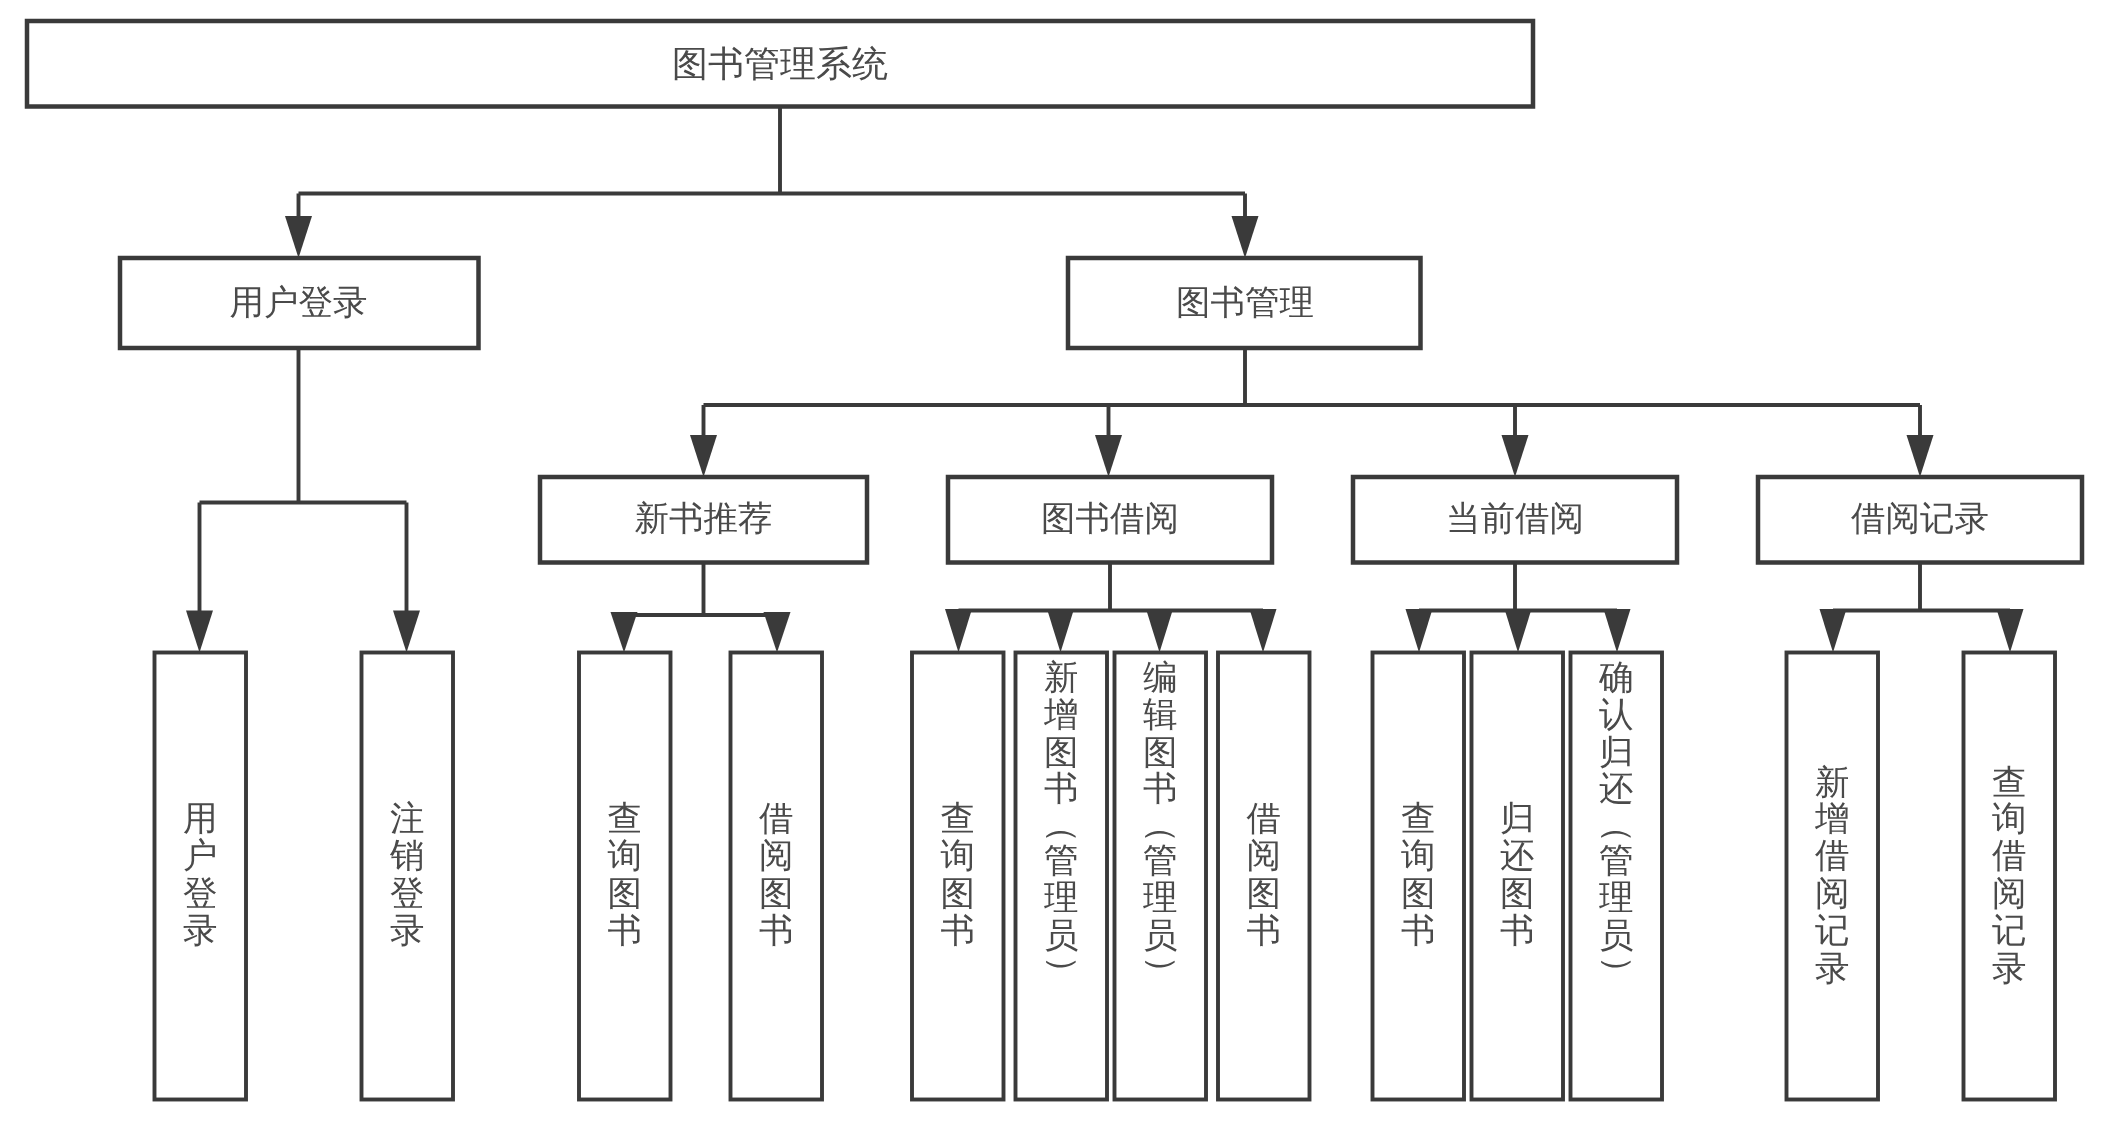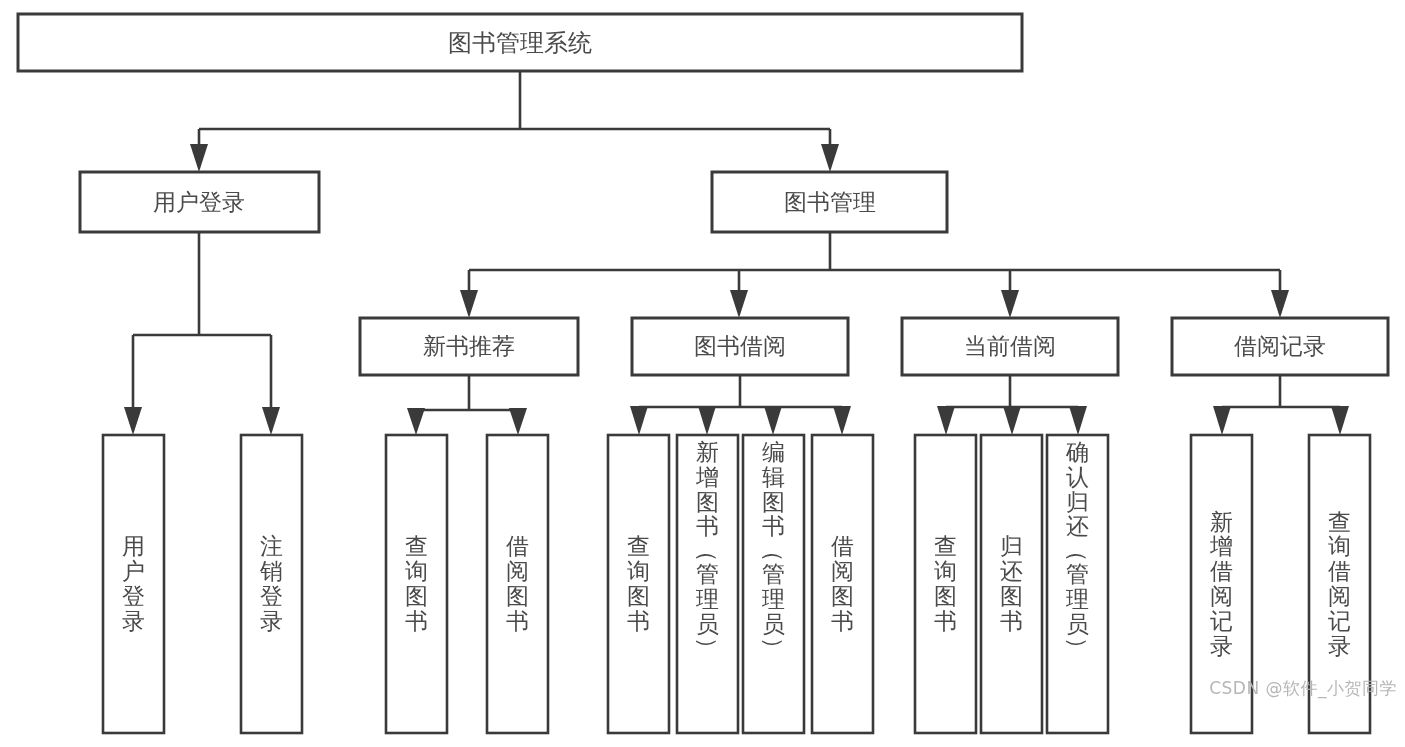--- a/index.html
+++ b/index.html
@@ -232,15 +232,14 @@
   <div class="leaf-label" style="left:608px; top:435px; width:61px; height:298px;"><span>查</span><span>询</span><span>图</span><span>书</span></div>
   <div class="leaf-label" style="left:677px; top:440px; width:61px; height:288px; justify-content:flex-start;"><span>新</span><span>增</span><span>图</span><span>书</span><span class="rot">（</span><span>管</span><span>理</span><span>员</span><span class="rot">）</span></div>
   <div class="leaf-label" style="left:743px; top:440px; width:61px; height:288px; justify-content:flex-start;"><span>编</span><span>辑</span><span>图</span><span>书</span><span class="rot">（</span><span>管</span><span>理</span><span>员</span><span class="rot">）</span></div>
   <div class="leaf-label" style="left:812px; top:435px; width:61px; height:298px;"><span>借</span><span>阅</span><span>图</span><span>书</span></div>
   <div class="leaf-label" style="left:915px; top:435px; width:61px; height:298px;"><span>查</span><span>询</span><span>图</span><span>书</span></div>
   <div class="leaf-label" style="left:981px; top:435px; width:61px; height:298px;"><span>归</span><span>还</span><span>图</span><span>书</span></div>
   <div class="leaf-label" style="left:1047px; top:440px; width:61px; height:288px; justify-content:flex-start;"><span>确</span><span>认</span><span>归</span><span>还</span><span class="rot">（</span><span>管</span><span>理</span><span>员</span><span class="rot">）</span></div>
   <div class="leaf-label" style="left:1191px; top:435px; width:61px; height:298px;"><span>新</span><span>增</span><span>借</span><span>阅</span><span>记</span><span>录</span></div>
   <div class="leaf-label" style="left:1309px; top:435px; width:61px; height:298px;"><span>查</span><span>询</span><span>借</span><span>阅</span><span>记</span><span>录</span></div>
 
-  <div id="watermark">CSDN @软件_小贺同学</div>
 
 </div>
 
 </body></html>

